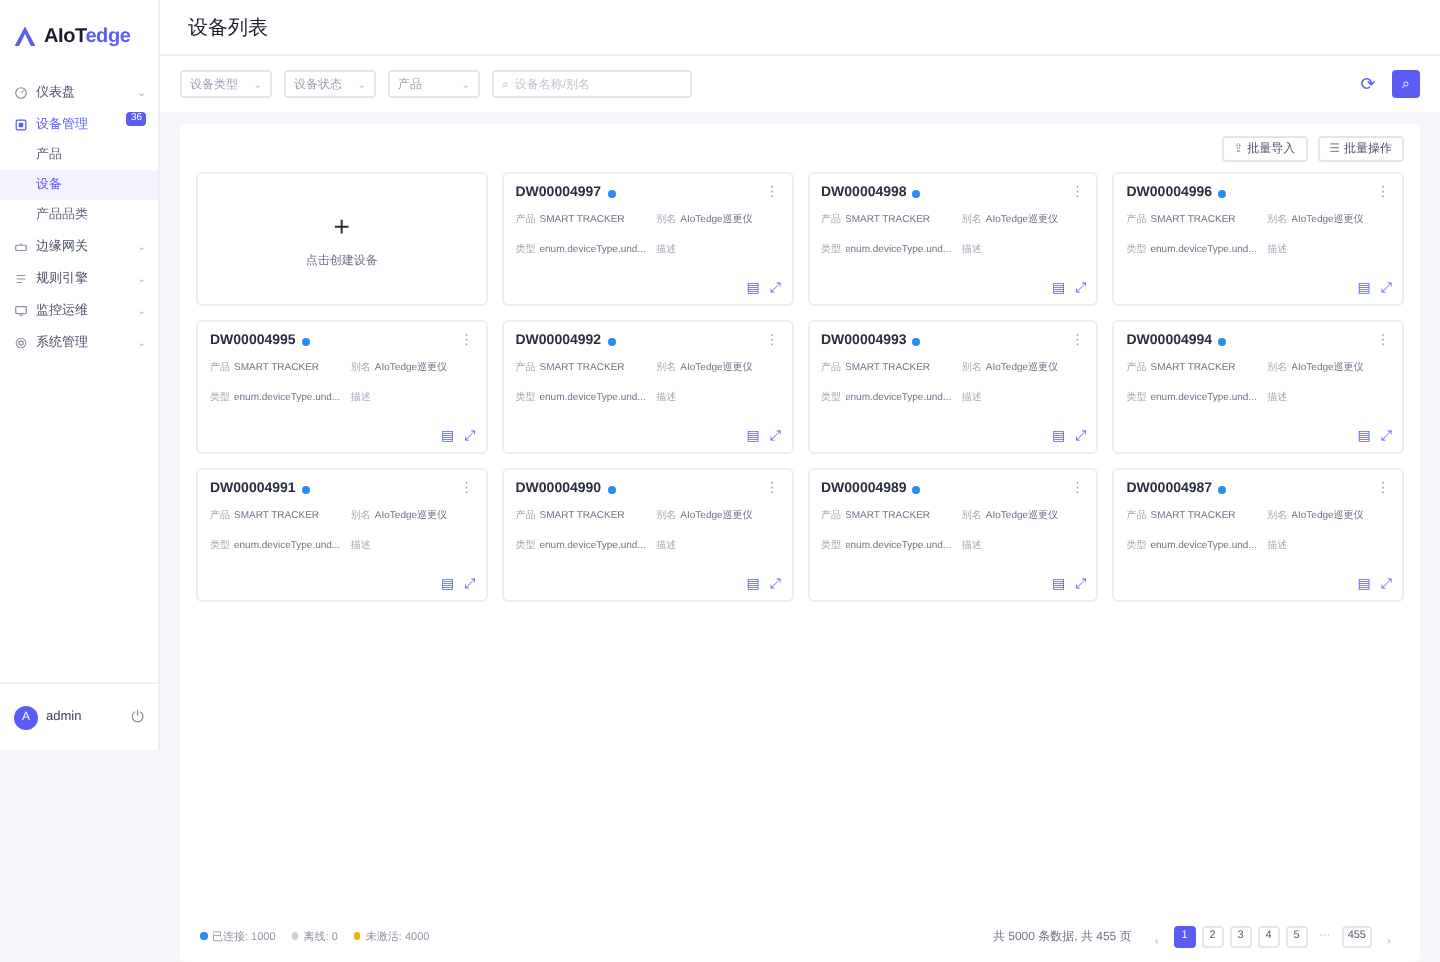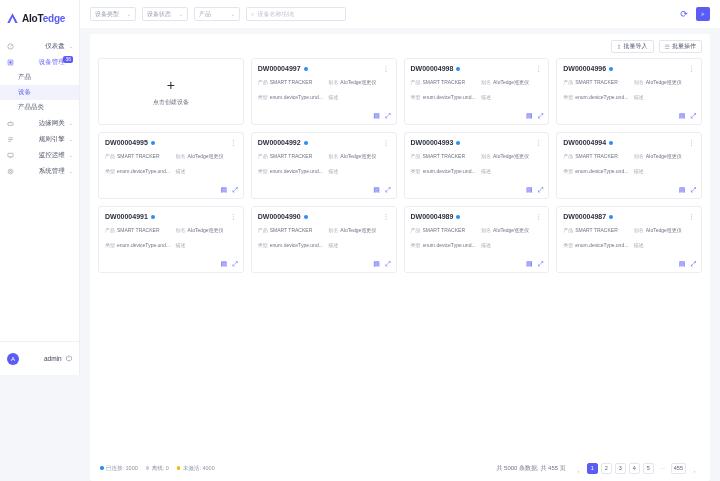--- a/index.html
+++ b/index.html
@@ -11,21 +11,20 @@
   }
   .app { display: flex; width: 720px; height: 481px; }
 
   
   .sidebar {
     width: 80px; height: 375px;
     background: #ffffff;
     border-right: 1px solid #eceef3;
     display: flex; flex-direction: column;
     position: relative;
-    text-align: right;
   }
   .logo-row {
     height: 28px; display: flex; align-items: center;
     padding: 0 6px; gap: 3px; margin-top: 4px;
   }
   .logo-mark {
     width: 13px; height: 13px; flex: 0 0 13px;
     display: flex; align-items: center; justify-content: center;
   }
   .logo-text { font-size: 10px; font-weight: 700; color: #1b1f2b; letter-spacing: -0.2px; }
@@ -266,20 +265,21 @@
 
     <div class="user-row">
       <span class="avatar">A</span>
       <span class="user-name">admin</span>
       <span class="logout">⏻</span>
     </div>
   </div>
 
   <div class="main">
 
+    <div class="page-title">设备列表</div>
 
     <div class="filters">
       <div class="sel">
         <span class="lbl">设备类型</span>
         <span class="caret">⌄</span>
       </div>
       <div class="sel">
         <span class="lbl">设备状态</span>
         <span class="caret">⌄</span>
       </div>

